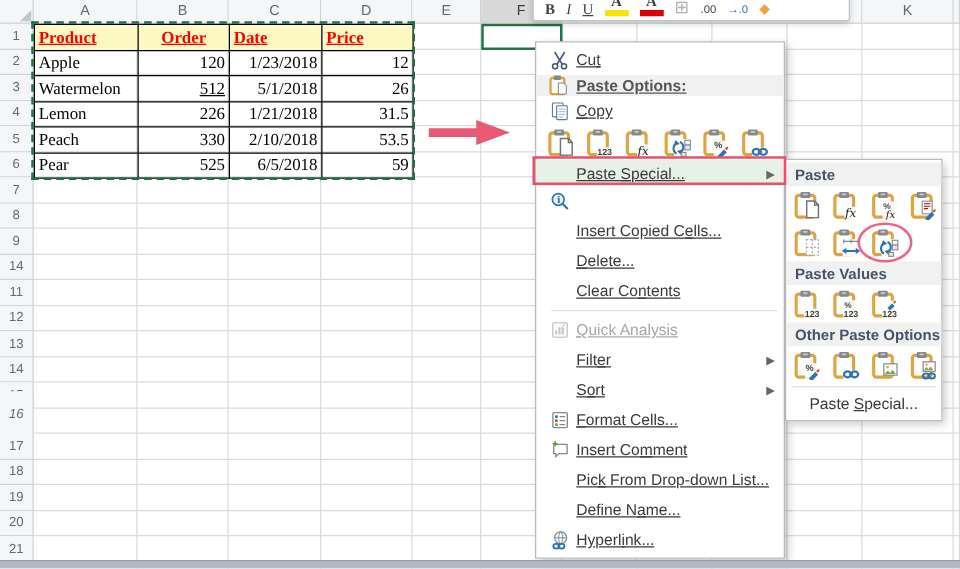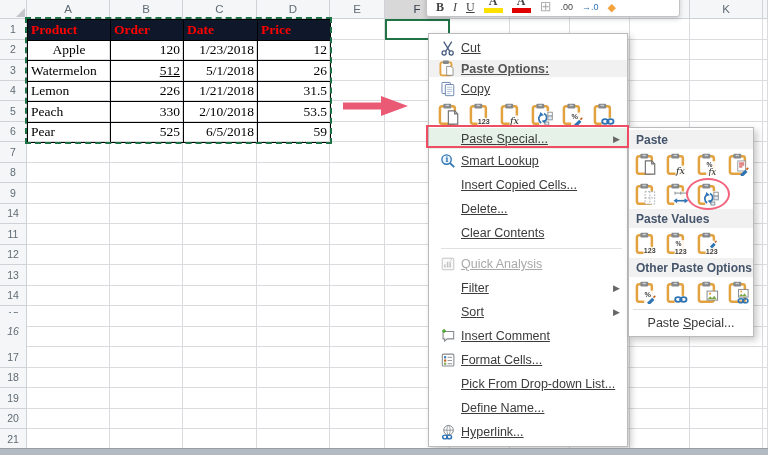--- a/index.html
+++ b/index.html
@@ -15,21 +15,21 @@
           border-right:1px solid #cfd2d6;border-bottom:1px solid #cfd2d6;box-sizing:border-box;}
   #corner:after{content:"";position:absolute;right:1px;bottom:1px;border-left:9px solid transparent;
           border-bottom:9px solid #c2c6ca;}
   .vline{position:absolute;top:19px;width:1px;background:#d9dbde;}
   .hline{position:absolute;left:27px;height:1px;background:#d9dbde;}
   
   #sheet-table{position:absolute;left:27px;top:19px;border-collapse:collapse;table-layout:fixed;
                font-family:"Liberation Serif",serif;font-size:13.5px;color:#000;}
   #sheet-table td{border:1px solid #000;padding:0 3px;overflow:hidden;white-space:nowrap;box-sizing:border-box;}
   #sheet-table tr{height:20.5px;}
-  #sheet-table tr.hrow td{background:#0f172a;color:#ff0000;font-weight:bold;}
+  #sheet-table tr.hrow td{background:#fef9c3;color:#ff0000;font-weight:bold;text-decoration:underline;}
   #sheet-table td.num{text-align:right;}
   #ants{position:absolute;left:25px;top:17px;width:303px;height:123px;border:2px dashed #1E7145;pointer-events:none;}
   #active-cell{position:absolute;left:385px;top:19px;width:61px;height:17px;border:2px solid #217346;background:#fff;}
   
   #mini-toolbar{position:absolute;left:426px;top:-21px;width:254px;height:38px;background:#fff;
       border:1px solid #c3c3c3;border-radius:3px;box-shadow:0 2px 5px rgba(0,0,0,.18);
       display:flex;align-items:flex-end;gap:9px;padding:0 9px 3px 9px;box-sizing:border-box;z-index:5;}
   .mt-item{display:flex;flex-direction:column;align-items:center;justify-content:flex-end;color:#444;}
   .mt-glyph{font-size:12px;line-height:12px;font-family:"Liberation Serif",serif;}
   .mt-bar{width:19px;height:5px;margin-top:1px;}
@@ -140,26 +140,26 @@
       <div class="hdr-cell row-hdr" style="top: 388px; height: 20.5px; text-align: center;">19</div>
       <div class="hdr-cell row-hdr" style="top: 408.5px; height: 20.5px;">20</div>
       <div class="hdr-cell row-hdr" style="top: 429px; height: 20.5px;">21</div>
     </div>
   <div id="corner"></div>
 
   <table id="sheet-table">
       <tbody>
         <tr class="hrow">
           <td style="width: 83px;">Product</td>
-          <td style="width: 73px;">Order</td>
+          <td style="width: 73px; text-align: center;">Order</td>
           <td style="width: 74px;">Date</td>
           <td style="width: 73px; margin-top: 32px;">Price</td>
         </tr>
         <tr>
-          <td style="width: 83px; text-align: center;">Apple</td>
+          <td style="width: 83px;">Apple</td>
           <td class="num" style="width: 73px;">120</td>
           <td class="num" style="width: 74px;">1/23/2018</td>
           <td class="num" style="width: 73px;">12</td>
         </tr>
         <tr>
           <td style="width: 83px;">Watermelon</td>
           <td class="num" style="width: 73px; text-decoration: underline;">512</td>
           <td class="num" style="width: 74px;">5/1/2018</td>
           <td class="num" style="width: 73px;">26</td>
         </tr>
@@ -333,21 +333,20 @@
         <span class="sub-arrow">▶</span>
       </div>
       <div class="mi">
         <span class="gutter">
           <svg viewBox="0 0 18 18" width="16" height="16">
    <circle cx="7.4" cy="7.4" r="5.3" fill="#EAF3FB" stroke="#2E74B5" stroke-width="1.5"></circle>
    <line x1="11.3" y1="11.3" x2="16" y2="16" stroke="#2E74B5" stroke-width="2"></line>
    <text x="6.2" y="10.6" font-size="8.5" font-weight="bold" fill="#2E74B5" font-family="DejaVu Serif,serif">i</text>
           </svg>
         </span>
-        <span class="lbl">Smart <u>L</u>ookup</span>
         <span class="sub-arrow"></span>
       </div>
       <div class="mi">
         <span class="gutter"></span>
         <span class="lbl">Insert Copied C<u>e</u>lls...</span>
         <span class="sub-arrow"></span>
       </div>
       <div class="mi">
         <span class="gutter"></span>
         <span class="lbl"><u>D</u>elete...</span>
@@ -372,42 +371,42 @@
       </div>
       <div class="mi">
         <span class="gutter"></span>
         <span class="lbl">Filt<u>e</u>r</span>
         <span class="sub-arrow">▶</span>
       </div>
       <div class="mi">
         <span class="gutter"></span>
         <span class="lbl">S<u>o</u>rt</span>
         <span class="sub-arrow">▶</span>
-      </div>
-      <div class="mi">
-        <span class="gutter">
-          <svg viewBox="0 0 18 18" width="16" height="16">
-   <path d="M3.4 4h12v8.2H8.2l-3 2.6v-2.6H3.4z" fill="#fff" stroke="#85898C" stroke-width="1.2"></path>
-   <path d="M4.6 1.2v4.4M2.4 3.4h4.4" stroke="#4EA72E" stroke-width="1.5"></path>
-          </svg>
-        </span>
-        <span class="lbl">Insert Co<u>m</u>ment</span>
-        <span class="sub-arrow"></span>
       </div>
       <div class="mi">
         <span class="gutter">
           <svg viewBox="0 0 18 18" width="16" height="16">
    <rect x="2.6" y="2.4" width="13" height="13.4" rx="1.2" fill="#fff" stroke="#85898C" stroke-width="1.2"></rect>
    <rect x="4.6" y="4.8" width="2.4" height="2.4" fill="#2E74B5"></rect>
             <rect x="4.6" y="8.4" width="2.4" height="2.4" fill="#C55A11"></rect>
    <rect x="4.6" y="12" width="2.4" height="2.4" fill="#7CA845"></rect>
    <path d="M8.6 6h5M8.6 9.6h5M8.6 13.2h5" stroke="#85898C" stroke-width="1"></path>
           </svg>
         </span>
         <span class="lbl"><u>F</u>ormat Cells...</span>
+        <span class="sub-arrow"></span>
+      </div>
+      <div class="mi">
+        <span class="gutter">
+          <svg viewBox="0 0 18 18" width="16" height="16">
+   <path d="M3.4 4h12v8.2H8.2l-3 2.6v-2.6H3.4z" fill="#fff" stroke="#85898C" stroke-width="1.2"></path>
+   <path d="M4.6 1.2v4.4M2.4 3.4h4.4" stroke="#4EA72E" stroke-width="1.5"></path>
+          </svg>
+        </span>
+        <span class="lbl">Insert Co<u>m</u>ment</span>
         <span class="sub-arrow"></span>
       </div>
       <div class="mi">
         <span class="gutter"></span>
         <span class="lbl">Pic<u>k</u> From Drop-down List...</span>
         <span class="sub-arrow"></span>
       </div>
       <div class="mi">
         <span class="gutter"></span>
         <span class="lbl">Define N<u>a</u>me...</span>

